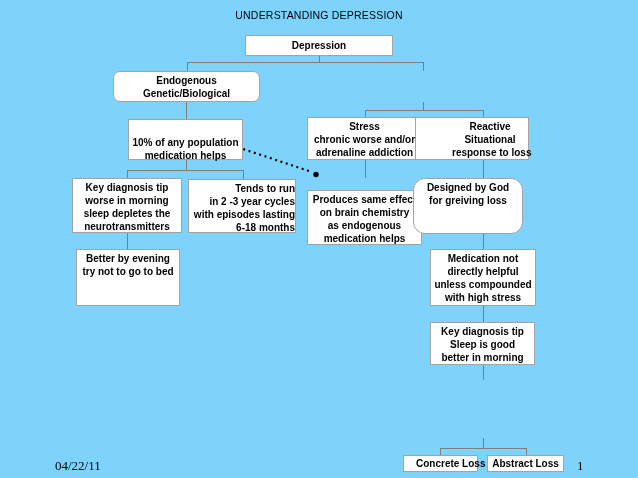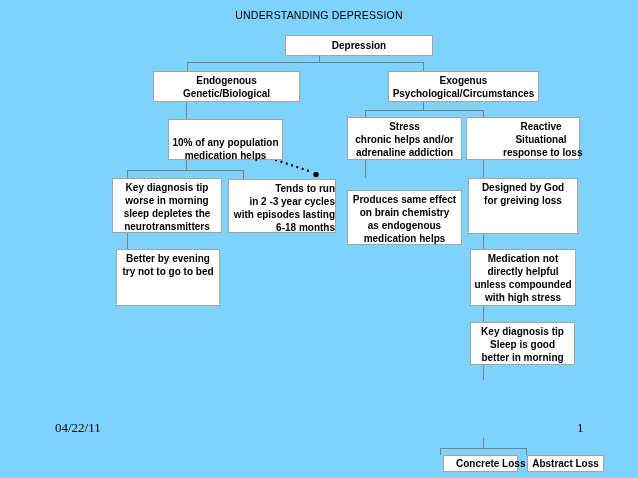--- a/index.html
+++ b/index.html
@@ -9,42 +9,41 @@
   }
   .title{
     position:absolute;left:0;top:9px;width:638px;text-align:center;
     font-size:10.5px;font-weight:400;color:#000;letter-spacing:.2px;
   }
   .box{
     position:absolute;box-sizing:border-box;background:#fff;
     border:1px solid #a3a3a3;color:#000;font-weight:bold;
     font-size:10px;line-height:13px;text-align:center;white-space:pre;
     padding-top:2px;
-    margin-left:40px;
   }
   svg.wires{position:absolute;left:0;top:0;pointer-events:none;}
   .wire{stroke:#7f7f7f;stroke-width:1;fill:none;shape-rendering:crispEdges;}
   .footer-date,.footer-page{
     position:absolute;font-family:"Liberation Serif","DejaVu Serif",serif;
-    font-size:13px;color:#000;top:420px;
+    font-size:13px;color:#000;top:458px;
   }
   .footer-date{left:55px;}
   .footer-page{left:577px;}
 
   
   #b-depression{left:245px;top:35px;width:148px;height:21px;padding-top:3px;}
-  #b-endogenous{left:113px;top:71px;width:147px;height:31px;}
+  #b-endogenous{left:113px;top:71px;width:147px;height:31px;border-radius:7px;}
   #b-exogenus{left:348px;top:71px;width:151px;height:31px;}
   #b-tenpct{left:128px;top:119px;width:115px;height:41px;padding-top:16px;}
   #b-stress{left:307px;top:117px;width:115px;height:43px;}
-  #b-reactive{left:426px;top:117px;width:114px;height:43px;padding-left:36px;}
+  #b-reactive{left:415px;top:117px;width:114px;height:43px;padding-left:36px;}
   #b-keydiag-morning{left:72px;top:178px;width:110px;height:55px;}
   #b-tends{left:188px;top:179px;width:108px;height:54px;text-align:right;}
   #b-produces{left:307px;top:190px;width:115px;height:55px;}
-  #b-designed{left:428px;top:178px;width:110px;height:56px;}
+  #b-designed{left:413px;top:178px;width:110px;height:56px;border-radius:12px;}
   #b-better{left:76px;top:249px;width:104px;height:57px;}
   #b-medication{left:430px;top:249px;width:106px;height:57px;}
   #b-keydiag-sleep{left:430px;top:322px;width:105px;height:43px;}
   #b-remember{left:430px;top:380px;width:106px;height:58px;}
   #b-concrete{left:403px;top:455px;width:75px;height:17px;padding-top:1px;padding-left:12px;}
   #b-abstract{left:487px;top:455px;width:77px;height:17px;padding-top:1px;}
 </style>
 </head>
 <body>
 
@@ -71,26 +70,24 @@
     <g>
       <polygon points="213,135.5 222.5,136.5 217,143.5" fill="#000"></polygon>
       <line x1="222" y1="142" x2="312" y2="172" stroke="#000" stroke-width="2.2" stroke-dasharray="2 3.6"></line>
       <circle cx="316" cy="174.5" r="2.7" fill="#000"></circle>
     </g>
   </svg>
 
   <div class="box" id="b-depression">Depression</div>
   <div class="box" id="b-endogenous">Endogenous
 Genetic/Biological</div>
-  <div class="box" id="b-exogenus">Exogenus
-Psychological/Circumstances</div>
   <div class="box" id="b-tenpct">10% of any population
 medication helps</div>
   <div class="box" id="b-stress">Stress
-chronic helps and/or
+chronic worse and/or
 adrenaline addiction</div>
   <div class="box" id="b-reactive">Reactive
 Situational
 response to loss</div>
   <div class="box" id="b-keydiag-morning">Key diagnosis tip
 worse in morning
 sleep depletes the
 neurotransmitters</div>
   <div class="box" id="b-tends">Tends to run
 in 2 -3 year cycles

